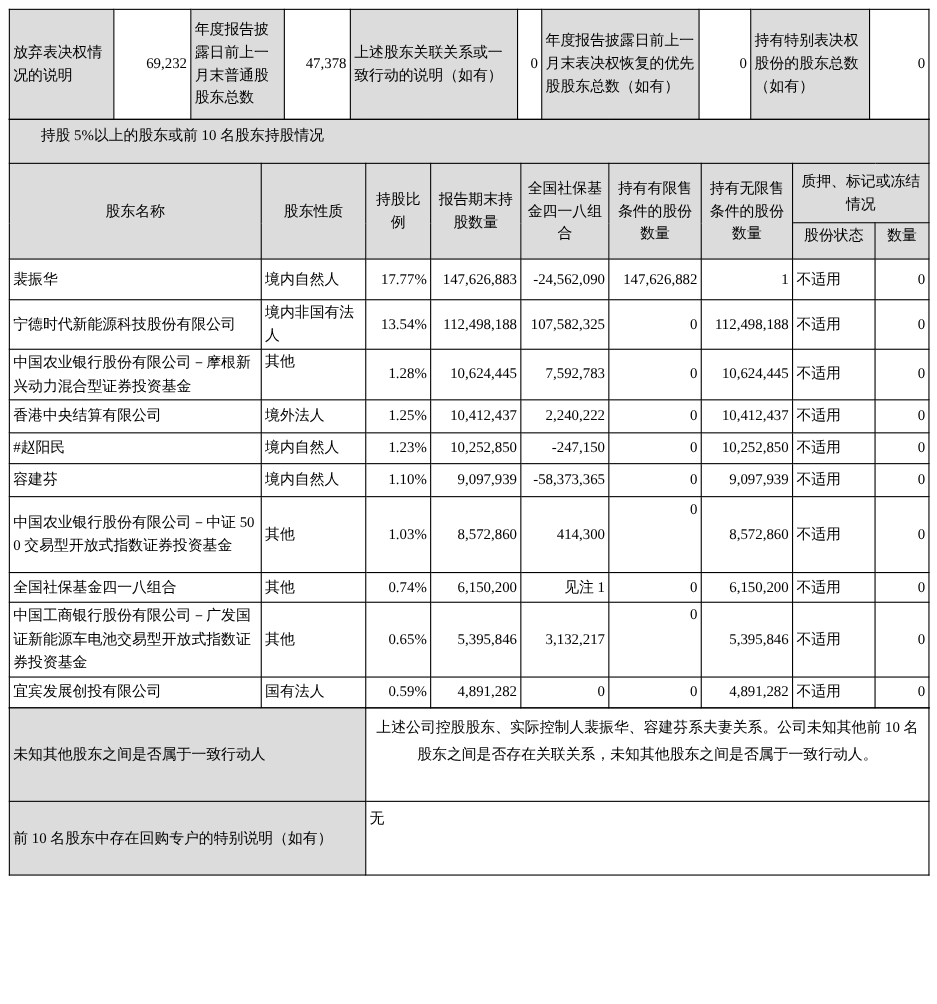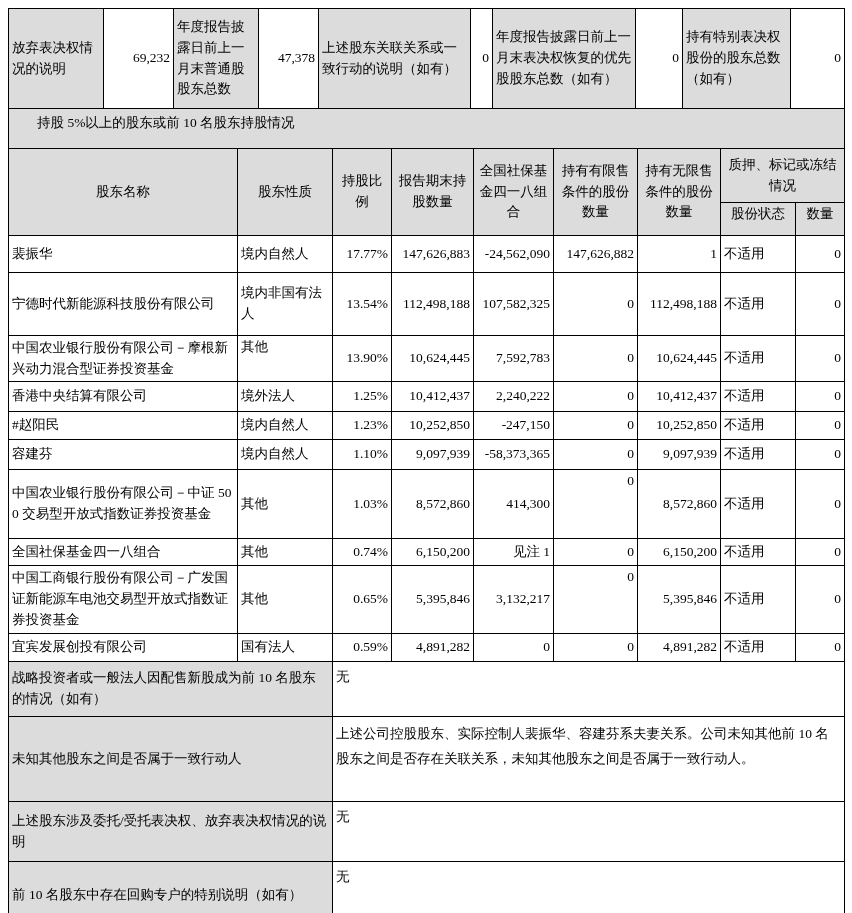--- a/index.html
+++ b/index.html
@@ -17,21 +17,21 @@
     line-height:1.55;
     vertical-align:middle;
     overflow:hidden;
     word-break:break-all;
   }
   .gray{background:#dcdcdc;}
   .r{text-align:right;}
   .c{padding-left:28px;}
   .vtop{vertical-align:top;}
   .note-content{vertical-align:top;padding-top:5px;}
-  .assoc{line-height:1.85;}
+  .assoc{line-height:1.85;text-align:center;}
   .hdr{text-align:center;vertical-align:middle;}
 </style>
 </head>
 <body>
 
 <div class="doc">
 
   <table class="tbl1">
     <colgroup>
       <col style="width:95px">
@@ -96,35 +96,35 @@
       <td>裴振华</td>
       <td>境内自然人</td>
       <td class="r">17.77%</td>
       <td class="r">147,626,883</td>
       <td class="r">-24,562,090</td>
       <td class="r">147,626,882</td>
       <td class="r">1</td>
       <td>不适用</td>
       <td class="r">0</td>
     </tr>
-    <tr style="height:63px">
+    <tr style="height:45px">
       <td>宁德时代新能源科技股份有限公司</td>
       <td>境内非国有法人</td>
       <td class="r">13.54%</td>
       <td class="r">112,498,188</td>
       <td class="r">107,582,325</td>
       <td class="r">0</td>
       <td class="r">112,498,188</td>
       <td>不适用</td>
       <td class="r">0</td>
     </tr>
     <tr style="height:46px">
       <td>中国农业银行股份有限公司－摩根新兴动力混合型证券投资基金</td>
       <td style="vertical-align:top">其他</td>
-      <td class="r">13.90%</td>
+      <td class="r">1.28%</td>
       <td class="r">10,624,445</td>
       <td class="r">7,592,783</td>
       <td class="r">0</td>
       <td class="r">10,624,445</td>
       <td>不适用</td>
       <td class="r">0</td>
     </tr>
     <tr style="height:30px">
       <td>香港中央结算有限公司</td>
       <td>境外法人</td>
@@ -204,32 +204,24 @@
     </tr>
   </tbody>
     </table>
 
   <table class="tbl3">
     <colgroup>
       <col style="width:324px">
         <col style="width:512px">
     </colgroup>
     <tbody>
-        <tr style="height:55px">
-      <td class="gray">战略投资者或一般法人因配售新股成为前 10 名股东的情况（如有）</td>
-      <td class="note-content">无</td>
-    </tr>
     <tr style="height:85px">
       <td class="gray">未知其他股东之间是否属于一致行动人</td>
       <td class="note-content assoc">上述公司控股股东、实际控制人裴振华、容建芬系夫妻关系。公司未知其他前 10 名股东之间是否存在关联关系，未知其他股东之间是否属于一致行动人。</td>
     </tr>
-    <tr style="height:60px">
-      <td class="gray">上述股东涉及委托/受托表决权、放弃表决权情况的说明</td>
-      <td class="note-content">无</td>
-    </tr>
     <tr style="height:67px">
       <td class="gray">前 10 名股东中存在回购专户的特别说明（如有）</td>
       <td class="note-content">无</td>
     </tr>
   </tbody>
     </table>
 
 </div>
 
 </body></html>

